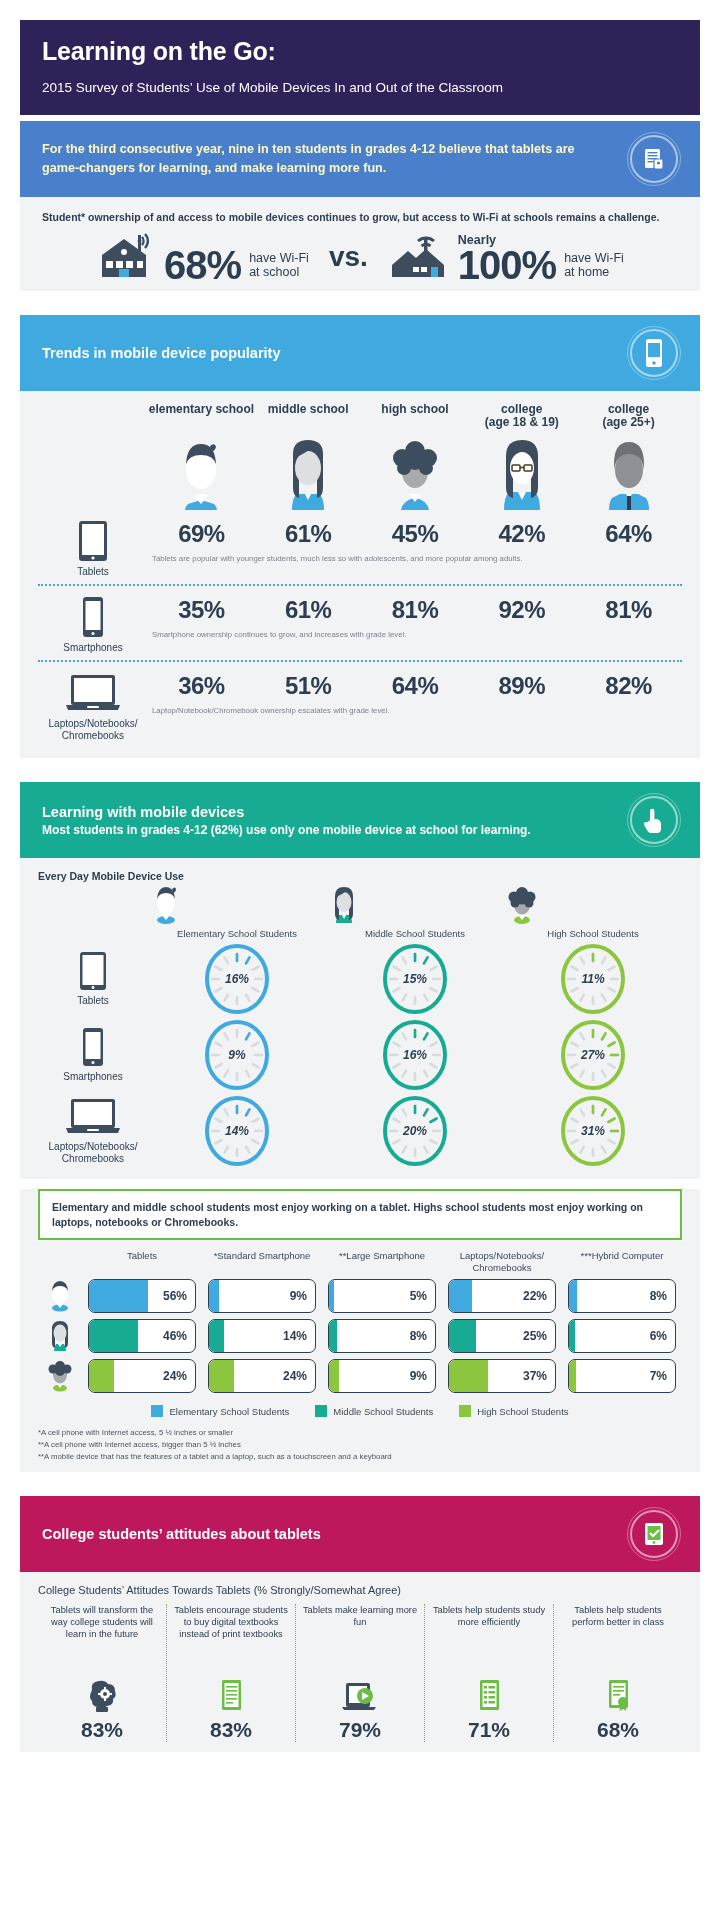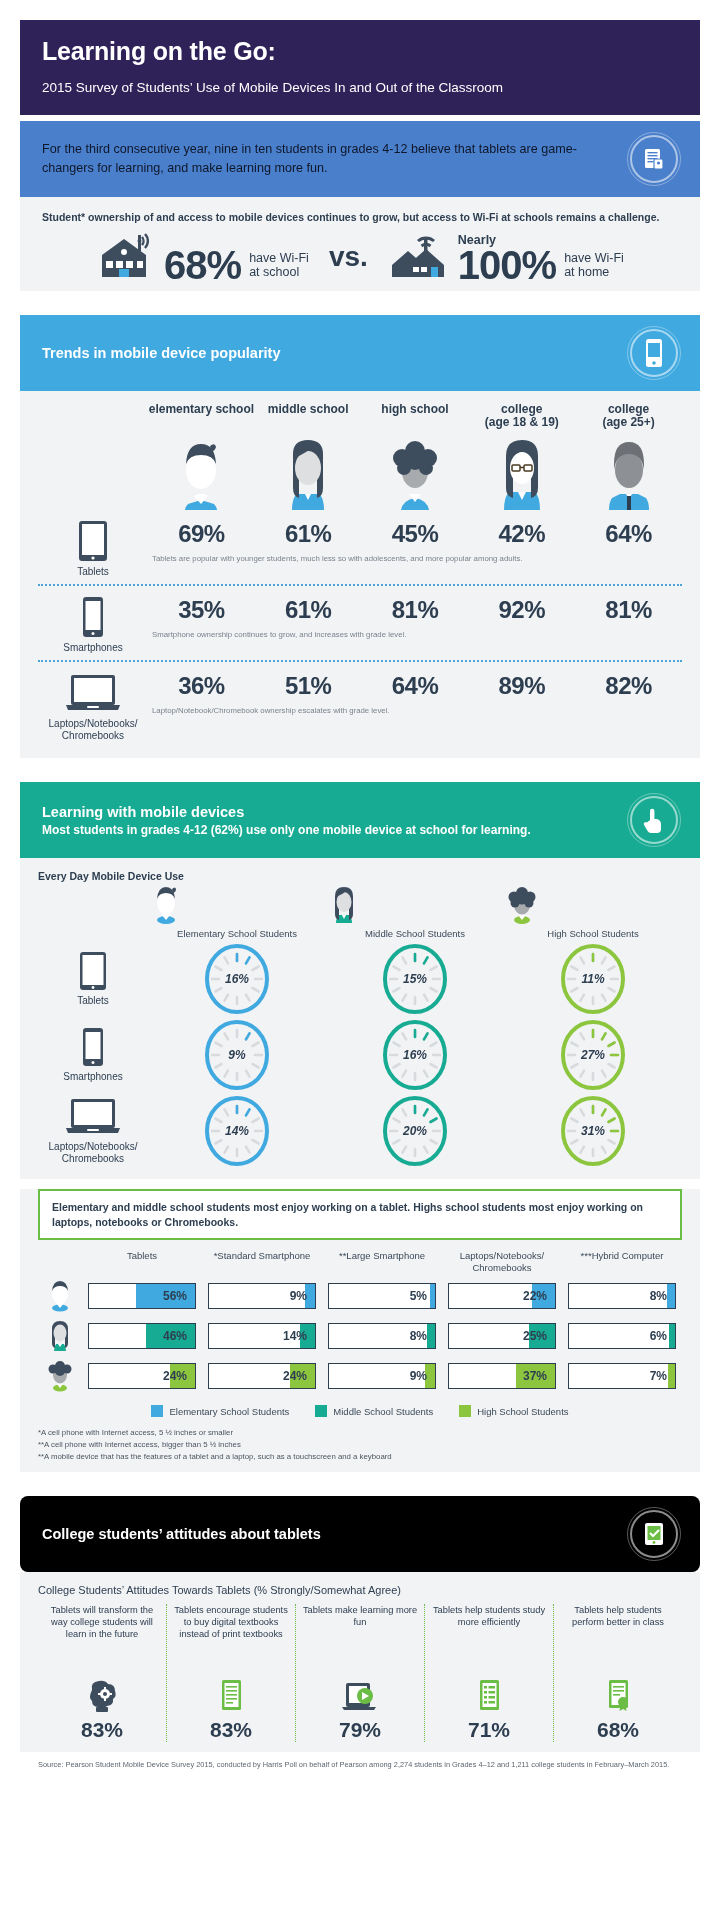--- a/index.html
+++ b/index.html
@@ -12,41 +12,41 @@
   }
   .page { width:720px; height:1918px; padding: 20px 20px 0 20px; position:relative; }
 
   
   .title-bar { background:#2e2259; padding: 18px 22px 20px 22px; }
   .title-main { color:#fff; font-size:25px; font-weight:bold; letter-spacing:-0.2px; line-height:1.1;}
   .title-sub { color:#fff; font-size:13.5px; margin-top:14px; font-weight:normal; }
 
   
   .banner-blue { background:#4a7fcb; margin-top:6px; padding:14px 22px; display:flex; align-items:center; justify-content:space-between; }
-  .banner-blue .txt { color:#0f172a; font-size:12.6px; font-weight:normal; line-height:1.45; max-width:540px;}
+  .banner-blue .txt { color:#fef9c3; font-size:12.6px; font-weight:bold; line-height:1.45; max-width:540px;}
   .badge-circle { width:48px; height:48px; border-radius:50%; border:2px solid rgba(255,255,255,.55);
      display:flex; align-items:center; justify-content:center; position:relative; flex:0 0 auto;}
   .badge-circle::after{content:""; position:absolute; inset:-5px; border-radius:50%; border:1px solid rgba(255,255,255,.35);}
 
   
   .wifi-strip { background:#f2f3f5; padding:14px 22px 8px 22px; }
   .wifi-note { font-size:10.5px; font-weight:bold; color:#2d3e50; }
   .wifi-row { display:flex; align-items:center; justify-content:center; gap:14px; margin-top:8px; }
   .wifi-group { display:flex; align-items:flex-end; gap:8px; }
   .big-pct { font-size:40px; font-weight:bold; color:#2d3e50; line-height:0.9; letter-spacing:-1px;}
   .pct-label { font-size:12.5px; color:#2d3e50; line-height:1.15; padding-bottom:3px;}
   .vs { font-size:28px; font-weight:bold; color:#2d3e50; padding:0 6px; }
   .nearly { font-size:12.5px; font-weight:bold; color:#2d3e50; line-height:1; }
   .footnote-tiny { font-size:7.5px; color:#6d7681; margin-top:6px; }
 
   
   .sec-head { display:flex; align-items:center; justify-content:space-between; padding:14px 22px; margin-top:24px;}
   .sec-head.blue { background:#3fa9e0; }
   .sec-head.teal { background:#18ab93; }
-  .sec-head.green { background:#000000;border-radius:8px; }
+  .sec-head.green { background:#be185d; }
   .sec-title { color:#fff; font-size:14.5px; font-weight:bold; }
   .sec-sub { color:#fff; font-size:12px; font-weight:bold; margin-top:3px;}
 
   
   .trends { background:#f2f3f5; padding:12px 18px 10px 18px;}
   .trend-head { display:flex; padding-left:110px; }
   .trend-head .cell { flex:1; text-align:center; font-size:12px; font-weight:bold; line-height:1.15;}
   .avatar-row { display:flex; padding-left:110px; margin-top:4px;}
   .avatar-row .cell { flex:1; display:flex; justify-content:center; }
   .trend-row { display:flex; align-items:flex-start; padding-top:10px; padding-bottom:6px; position:relative;}
@@ -74,21 +74,21 @@
   .callout { margin:10px 18px 0 18px; border:2px solid #6cbd45; background:#fff; padding:9px 12px; font-size:10.5px; font-weight:bold; line-height:1.4;}
 
   
   .prefs { background:#f2f3f5; padding:8px 18px 10px 18px;}
   .pref-head { display:flex; padding-left:44px; }
   .pref-head .cell { flex:1; text-align:center; font-size:9.5px; color:#3b4a59; line-height:1.2; padding:0 4px;}
   .pref-row { display:flex; align-items:center; margin-top:6px; }
   .pref-av { width:44px; display:flex; justify-content:center;}
   .pref-cells { display:flex; flex:1; }
   .pref-cells .cell { flex:1; padding:0 6px; }
-  .battery { height:26px; border:1.6px solid #2d3e50; border-radius:0; position:relative; background:#fff; display:flex; align-items:center; overflow:hidden;justify-content:flex-end;}
+  .battery { height:34px; border:1.6px solid #2d3e50; border-radius:7px; position:relative; background:#fff; display:flex; align-items:center; overflow:hidden;}
   .battery .fill { height:100%; }
   .battery .val { position:absolute; right:8px; font-size:12px; font-weight:bold; color:#2d3e50;}
   .legend { display:flex; justify-content:center; gap:26px; margin-top:12px;}
   .legend .item { display:flex; align-items:center; gap:6px; font-size:9.5px; color:#3b4a59;}
   .legend .sw { width:12px; height:12px; }
   .fn { font-size:7.8px; color:#4a5560; margin-top:10px; line-height:1.5;}
 
   
   .college { background:#f2f3f5; padding:12px 18px 10px 18px;}
   .college-title { font-size:11px; font-weight:bold; }
@@ -947,14 +947,13 @@
               </g>
             <circle cx="24" cy="24" r="5" fill="#6cbd45"></circle>
             <path d="M21.5 27 l-1 6 l3.5 -2 l3.5 2 l-1 -6 Z" fill="#6cbd45"></path>
           </svg>
         </div>
         <div class="pct">68%</div>
       </div>
     </div>
   </div>
 
-  <div class="source">Source: Pearson Student Mobile Device Survey 2015, conducted by Harris Poll on behalf of Pearson among 2,274 students in Grades 4–12 and 1,211 college students in February–March 2015.</div>
 </div>
 
 </body></html>

